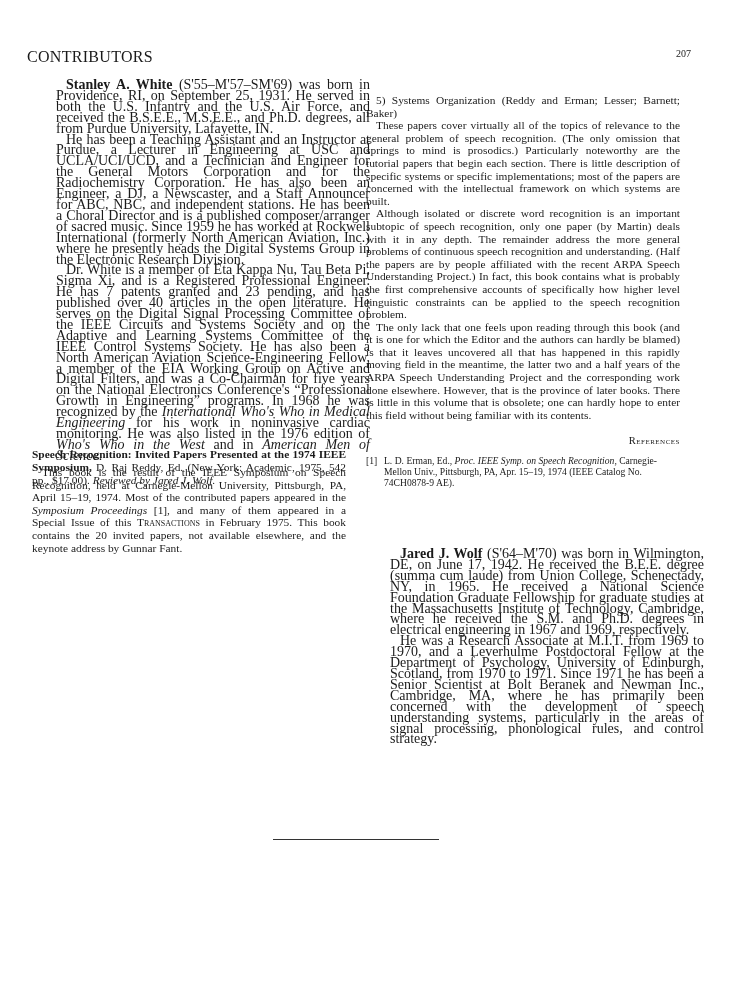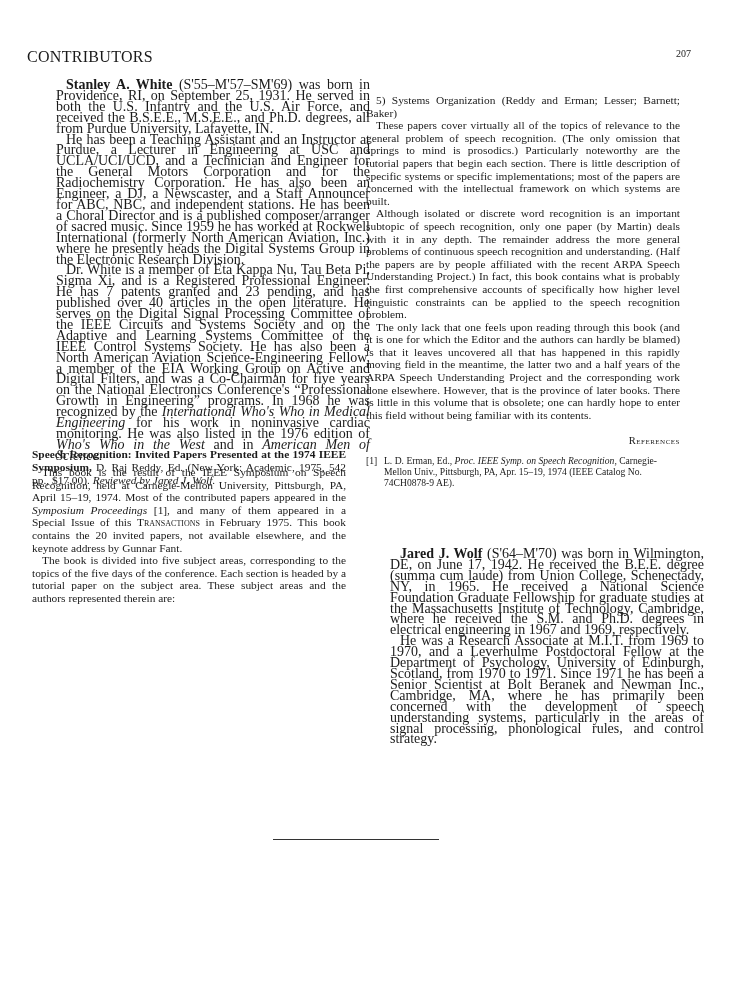--- a/index.html
+++ b/index.html
@@ -54,21 +54,20 @@
   <p>He has been a Teaching Assistant and an Instructor at Purdue, a Lecturer in Engineering at USC and UCLA/UCI/UCD, and a Technician and Engineer for the General Motors Corporation and for the Radiochemistry Corporation. He has also been an Engineer, a DJ, a Newscaster, and a Staff Announcer for ABC, NBC, and independent stations. He has been a Choral Director and is a published composer/arranger of sacred music. Since 1959 he has worked at Rockwell International (formerly North American Aviation, Inc.) where he presently heads the Digital Systems Group in the Electronic Research Division.</p>
   <p><span>Dr. White is a member of Eta Kappa Nu, Tau Beta Pi, Sigma Xi, and is a Registered Professional Engineer. He has 7 patents granted and 23 pending, and has published over 40 articles in the open literature. He serves on the Digital Signal Processing Committee of the IEEE Circuits and Systems Society and on the Adaptive and Learning Systems Committee of the IEEE Control Systems Society. He has also been a North American Aviation Science-Engineering Fellow, a member of the EIA Working Group on Active and Digital Filters, and was a Co-Chairman for five years on the National Electronics Conference's “Professional Growth in Engineering” programs. In 1968 he was recognized by the </span><span class="ital">International Who's Who in Medical Engineering</span><span> for his work in noninvasive cardiac monitoring. He was also listed in the 1976 edition of </span><span class="ital">Who's Who in the West</span><span> and in </span><span class="ital">American Men of Science</span><span>.</span></p>
 </div>
 
 <div class="col col-left book-head" style="top:448px;">
   <span class="bold">Speech Recognition: Invited Papers Presented at the 1974 IEEE Symposium,</span><span> D. Raj Reddy, Ed. (New York: Academic, 1975, 542 pp., $17.00). </span><span class="ital">Reviewed by Jared J. Wolf.</span>
 </div>
 
 <div class="col col-left review" style="top:452px;">
   <p><span>This book is the result of the IEEE Symposium on Speech Recognition, held at Carnegie-Mellon University, Pittsburgh, PA, April 15–19, 1974. Most of the contributed papers appeared in the </span><span class="ital">Symposium Proceedings</span><span> [1], and many of them appeared in a Special Issue of this </span><span class="smallcaps">Transactions</span><span> in February 1975. This book contains the 20 invited papers, not available elsewhere, and the keynote address by Gunnar Fant.</span></p>
-  <p>The book is divided into five subject areas, corresponding to the topics of the five days of the conference. Each section is headed by a tutorial paper on the subject area. These subject areas and the authors represented therein are:</p>
 </div>
 
 <div class="col col-right review" style="top:80px;">
   <p class="list-item">5) Systems Organization (Reddy and Erman; Lesser; Barnett; Baker)</p>
   <p>These papers cover virtually all of the topics of relevance to the general problem of speech recognition. (The only omission that springs to mind is prosodics.) Particularly noteworthy are the tutorial papers that begin each section. There is little description of specific systems or specific implementations; most of the papers are concerned with the intellectual framework on which systems are built.</p>
   <p>Although isolated or discrete word recognition is an important subtopic of speech recognition, only one paper (by Martin) deals with it in any depth. The remainder address the more general problems of continuous speech recognition and understanding. (Half the papers are by people affiliated with the recent ARPA Speech Understanding Project.) In fact, this book contains what is probably the first comprehensive accounts of specifically how higher level linguistic constraints can be applied to the speech recognition problem.</p>
   <p>The only lack that one feels upon reading through this book (and it is one for which the Editor and the authors can hardly be blamed) is that it leaves uncovered all that has happened in this rapidly moving field in the meantime, the latter two and a half years of the ARPA Speech Understanding Project and the corresponding work done elsewhere. However, that is the province of later books. There is little in this volume that is obsolete; one can hardly hope to enter this field without being familiar with its contents.</p>
 
   <div class="refs-title">References</div>
   <div class="ref">

